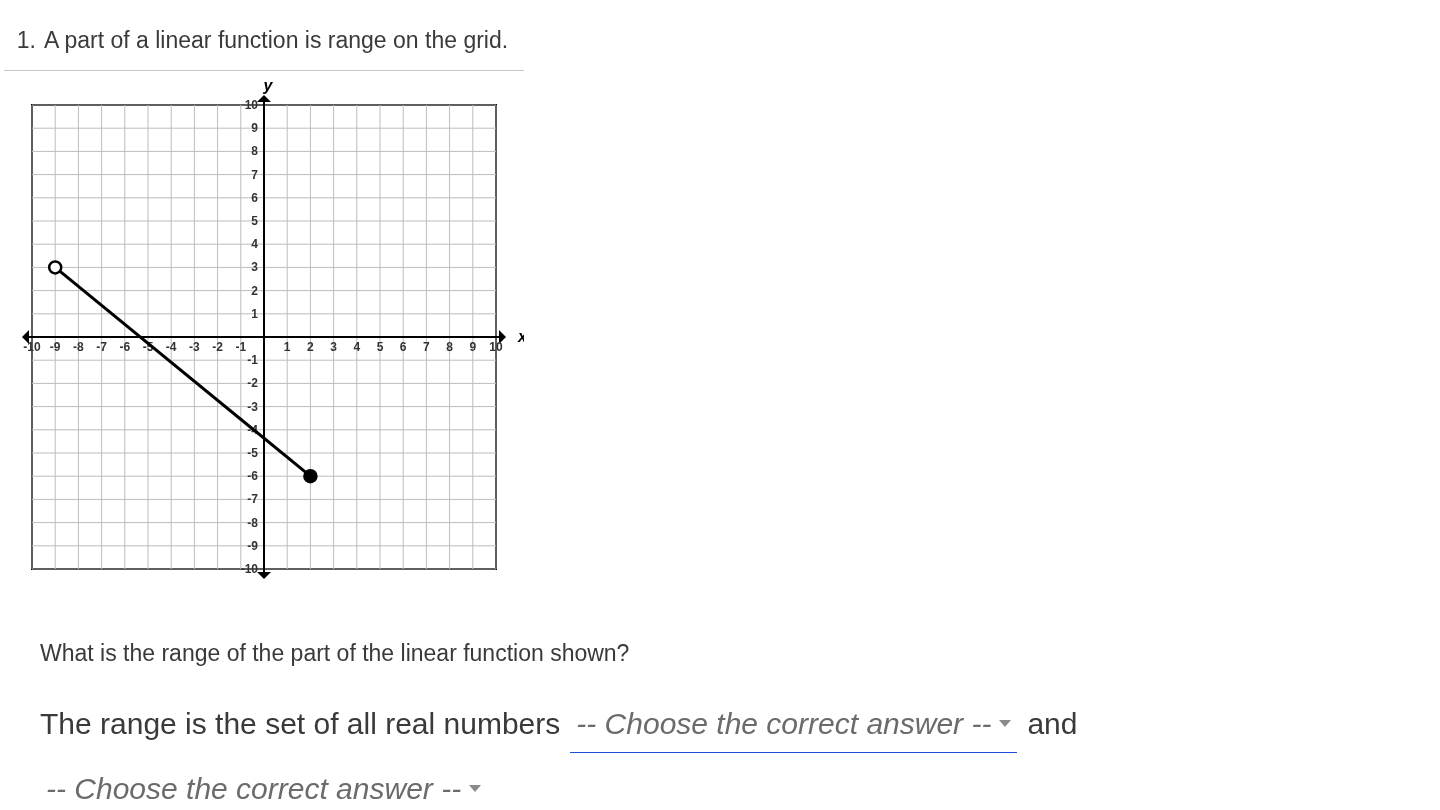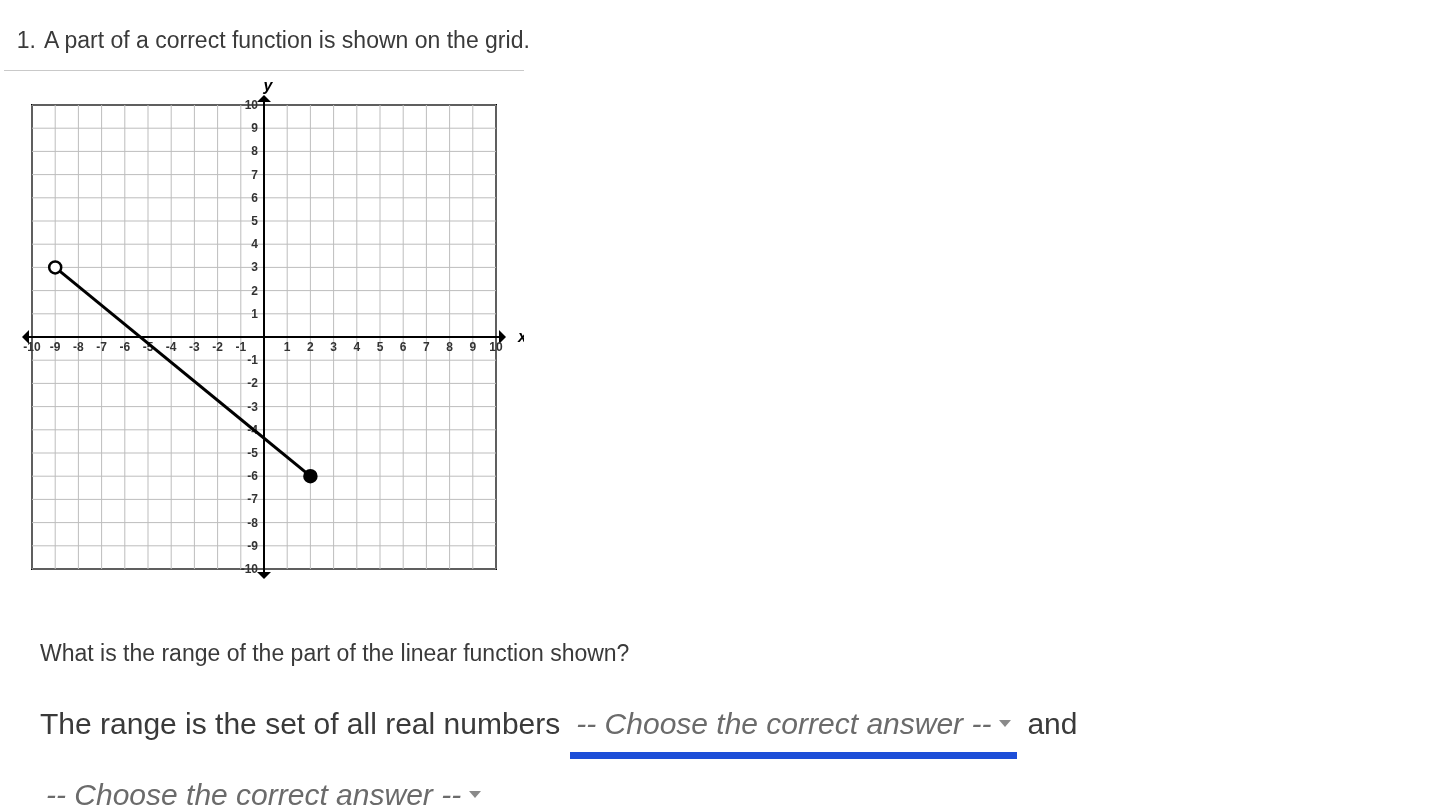--- a/index.html
+++ b/index.html
@@ -4,39 +4,39 @@
 <style>
   html,body{margin:0;padding:0;background:#fff;font-family:Arial,Helvetica,sans-serif;color:#2d2d2d}
   .page{width:1440px;padding:24px 0 0 0;box-sizing:border-box}
   .qrow{display:flex;align-items:flex-start;font-size:23px;line-height:1.4;color:#3a3a3a}
   .qnum{width:36px;text-align:right;padding-right:8px;flex:none}
   .qbody{flex:1}
   .graph-wrap{margin:14px 0 20px 4px;border-top:1px solid #c9c9c9;padding-top:6px;width:520px}
   .follow{margin:38px 0 0 40px;font-size:23px;line-height:1.6;color:#3a3a3a}
   .follow p{margin:0 0 26px 0}
   .ans-line{display:flex;align-items:baseline;flex-wrap:wrap;gap:10px;font-size:30px}
-  .dd{display:inline-flex;align-items:center;gap:8px;border-bottom:7px solid #1d4ed8;padding:2px 6px 4px 6px;color:#6b6b6b;font-style:italic;cursor:pointer}
+  .dd{display:inline-flex;align-items:center;gap:8px;border-bottom:1px solid #1d4ed8;padding:2px 6px 4px 6px;color:#6b6b6b;font-style:italic;cursor:pointer}
   .dd .caret{width:0;height:0;border-left:6px solid transparent;border-right:6px solid transparent;border-top:7px solid #8a8a8a;display:inline-block;font-style:normal}
   svg{display:block}
   .gridline{stroke:#bdbdbd;stroke-width:1}
   .axis{stroke:#000;stroke-width:2}
   .fn{stroke:#000;stroke-width:3}
   .tick-lbl{font:bold 12px Arial;fill:#333}
   .axis-lbl{font:italic bold 16px Arial;fill:#000}
   .open-pt{fill:#fff;stroke:#000;stroke-width:2.5}
   .closed-pt{fill:#000;stroke:#000;stroke-width:2.5}
 </style>
 </head>
 <body>
 
 <div class="page">
 
   <div class="qrow">
     <div class="qnum">1.</div>
-    <div class="qbody">A part of a correct function is shown on the grid.</div>
+    <div class="qbody">A part of a linear function is range on the grid.</div>
   </div>
 
   <div class="graph-wrap">
     <svg id="graph-svg" width="520" height="520" viewBox="0 0 520 520">
         <rect x="28" y="28" width="464" height="464" fill="none" stroke="#000" stroke-width="2"></rect>
         <line x1="28" y1="28" x2="28" y2="492" class="gridline"></line>
         <line x1="51.20000000000002" y1="28" x2="51.20000000000002" y2="492" class="gridline"></line>
         <line x1="74.4" y1="28" x2="74.4" y2="492" class="gridline"></line>
         <line x1="97.6" y1="28" x2="97.6" y2="492" class="gridline"></line>
         <line x1="120.80000000000001" y1="28" x2="120.80000000000001" y2="492" class="gridline"></line>

